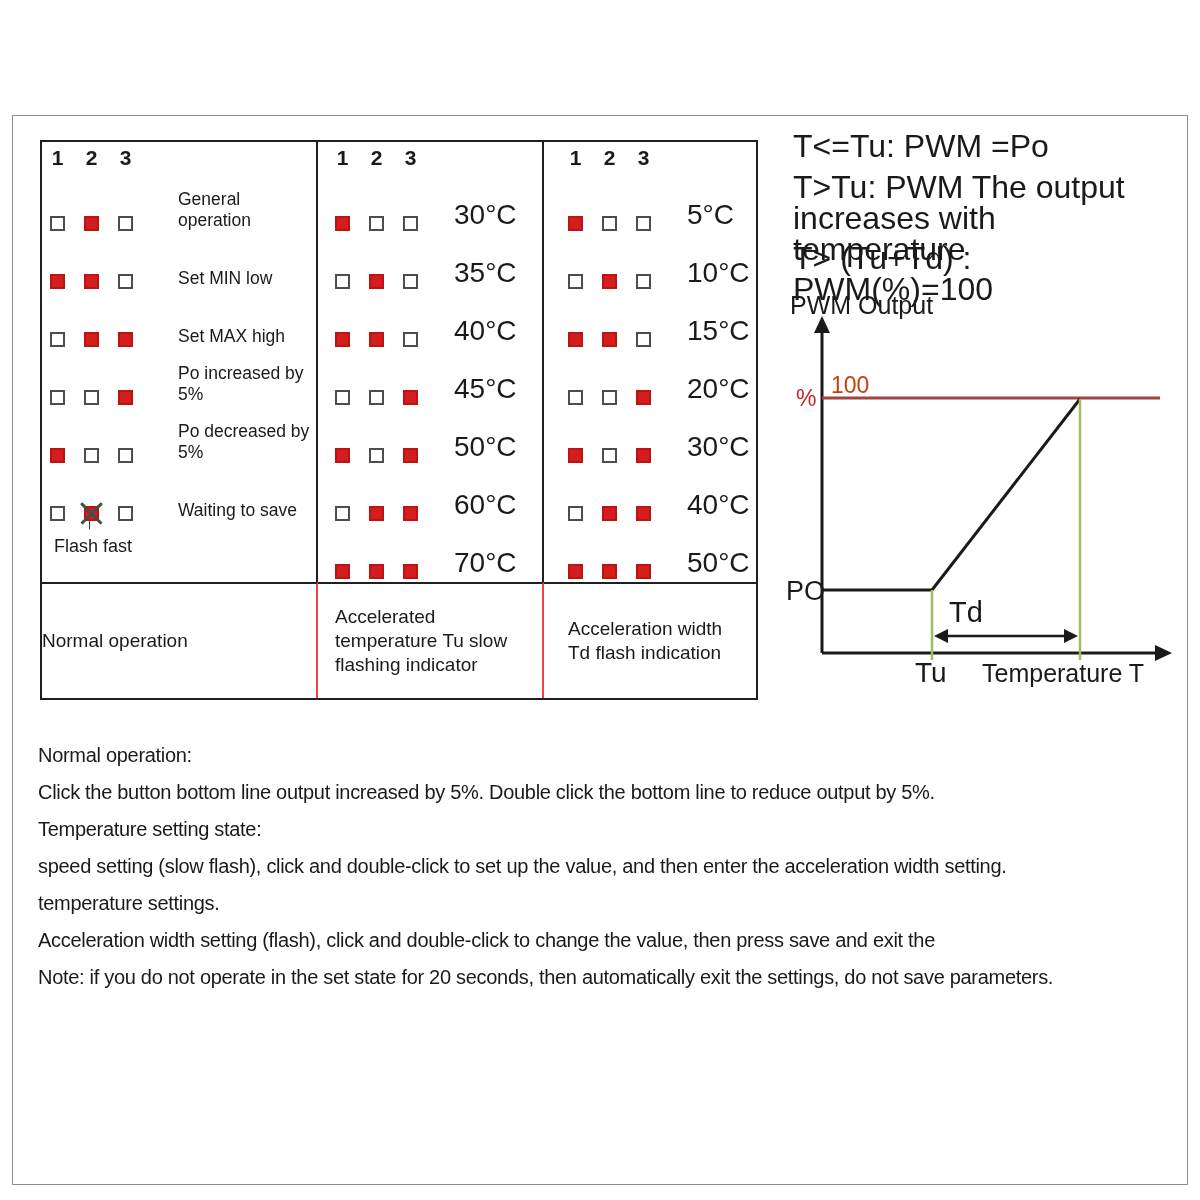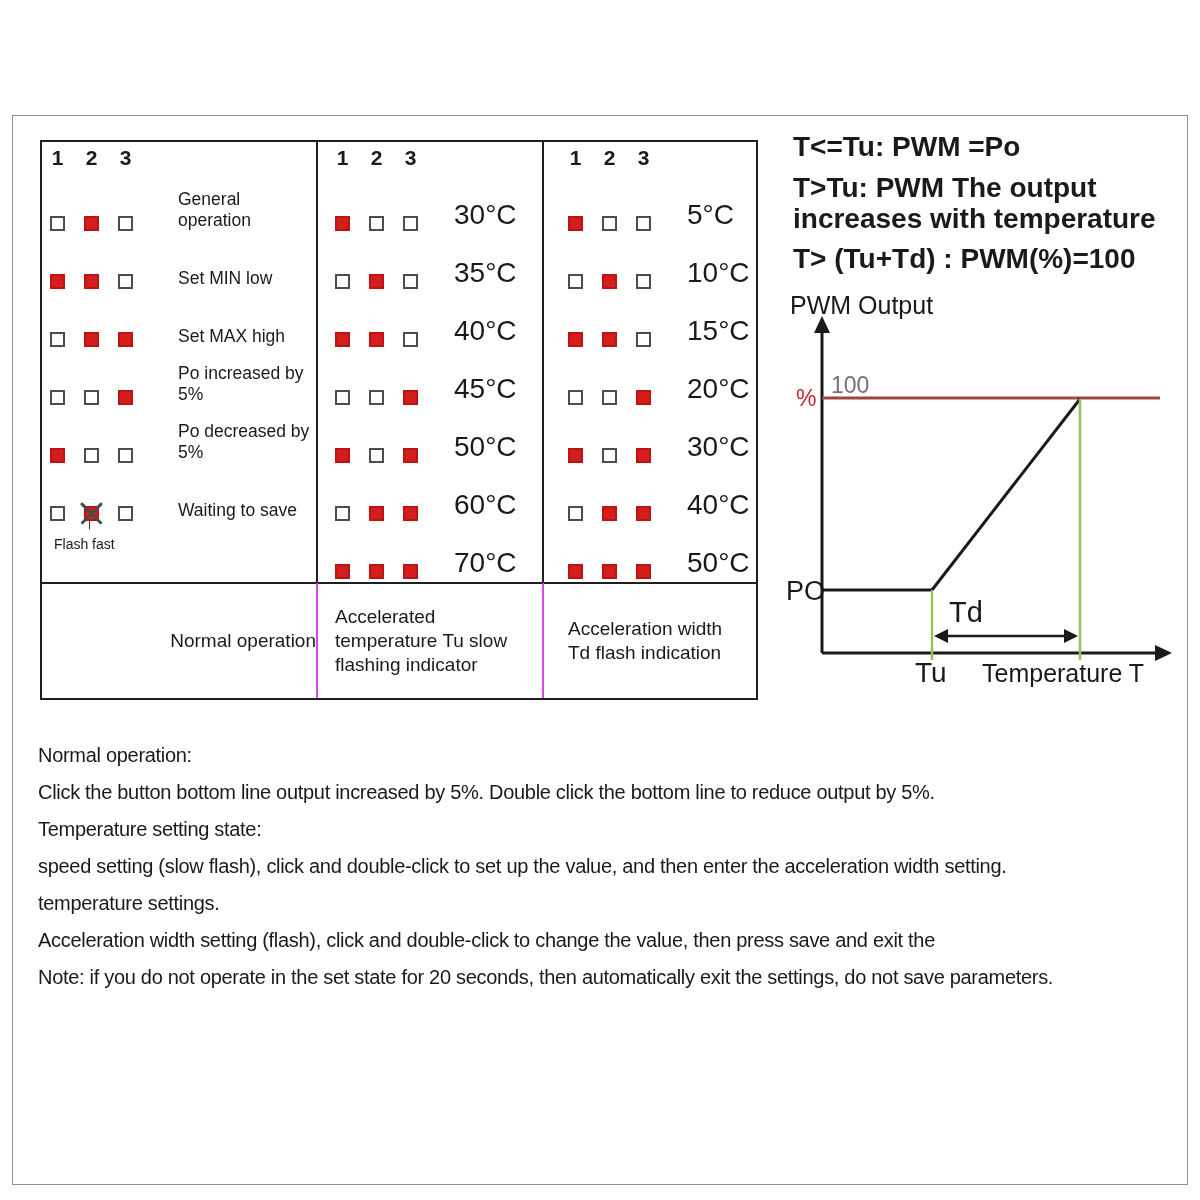--- a/index.html
+++ b/index.html
@@ -21,40 +21,40 @@
   .led-row{display:flex;align-items:flex-end;height:58px}
   .led-wrap{position:relative;width:15px;height:15px;margin-right:19px;flex:none}
   .led{position:absolute;inset:0;background:#fff;border:2px solid #4d4d4d}
   .led.on{background:#d41e1e;border-color:#bd1313}
   .fl{position:absolute;width:29px;height:2.5px;background:#4a4a4a;left:-7px;top:6px;border-radius:1px}
   .f1{transform:rotate(45deg)} .f2{transform:rotate(-45deg)}
   .row-label.small{font-size:17.5px;margin-left:26px}
   .row-label.temp{font-size:28px;margin-left:17px}
   .flash-anno{position:absolute;left:0;top:372px;width:100%;height:76px}
   .flash-anno .arrow{position:absolute;left:42px;top:-4px;font-size:21px;color:#222}
-  .flash-anno .note{position:absolute;left:12px;top:22px;font-size:14px}
-  .foot{border-top:2px solid #1f1f1f;border-right:2px solid #d946ef;display:flex;align-items:center;font-size:19px;line-height:24px}
+  .flash-anno .note{position:absolute;left:12px;top:22px;font-size:18px}
+  .foot{border-top:2px solid #1f1f1f;border-right:2px solid #ef4444;display:flex;align-items:center;font-size:19px;line-height:24px}
   .foot.last{border-right:none}
-  .foot1{justify-content:flex-end}
+  .foot1{justify-content:flex-start}
   .foot2{padding-left:17px}
   .foot2 span{width:200px}
   .foot3{padding-left:24px}
   .foot3 span{width:180px}
 
   
-  .eq{position:absolute;left:793px;width:372px;font-weight:700;font-size:28px;line-height:31px}
+  .eq{position:absolute;left:793px;width:372px;font-weight:400;font-size:32px;line-height:31px}
   #eq0{top:131px}
   #eq1{top:172px}
   #eq2{top:243px}
   .pwm-title{position:absolute;left:790px;top:291px;font-size:25px}
 
   
   .lbl{position:absolute;white-space:nowrap}
   #lbl-percent{left:796px;top:385px;color:#c1272d;font-size:23px}
-  #lbl-100{left:831px;top:372px;color:#737373;font-size:23px}
+  #lbl-100{left:831px;top:372px;color:#c2410c;font-size:23px}
   #lbl-po{left:786px;top:576px;font-size:27px}
   #lbl-td{left:949px;top:596px;font-size:29px}
   #lbl-tu{left:915px;top:657px;font-size:28px}
   #lbl-tempt{left:982px;top:659px;font-size:25px}
   .graph-svg{position:absolute;left:780px;top:315px}
 
   
   .instructions{position:absolute;left:38px;top:737px;width:1150px;font-size:20px;letter-spacing:-0.3px}
   .iline{height:37px;line-height:37px;white-space:nowrap}
   .iline .b{font-weight:400}

